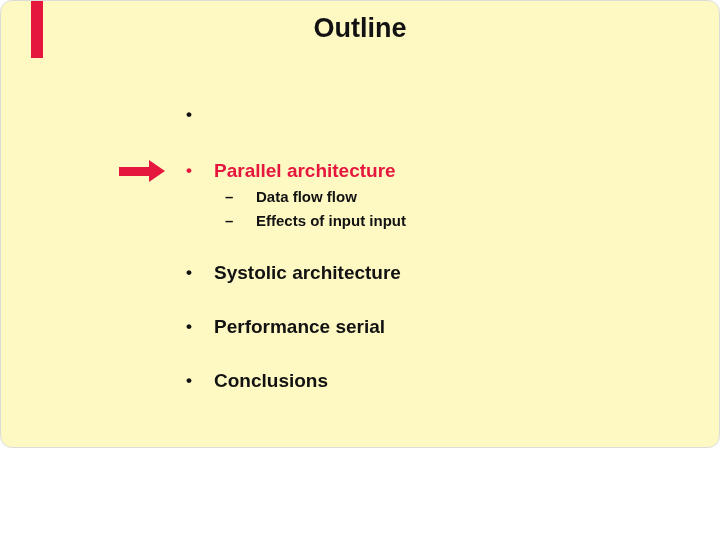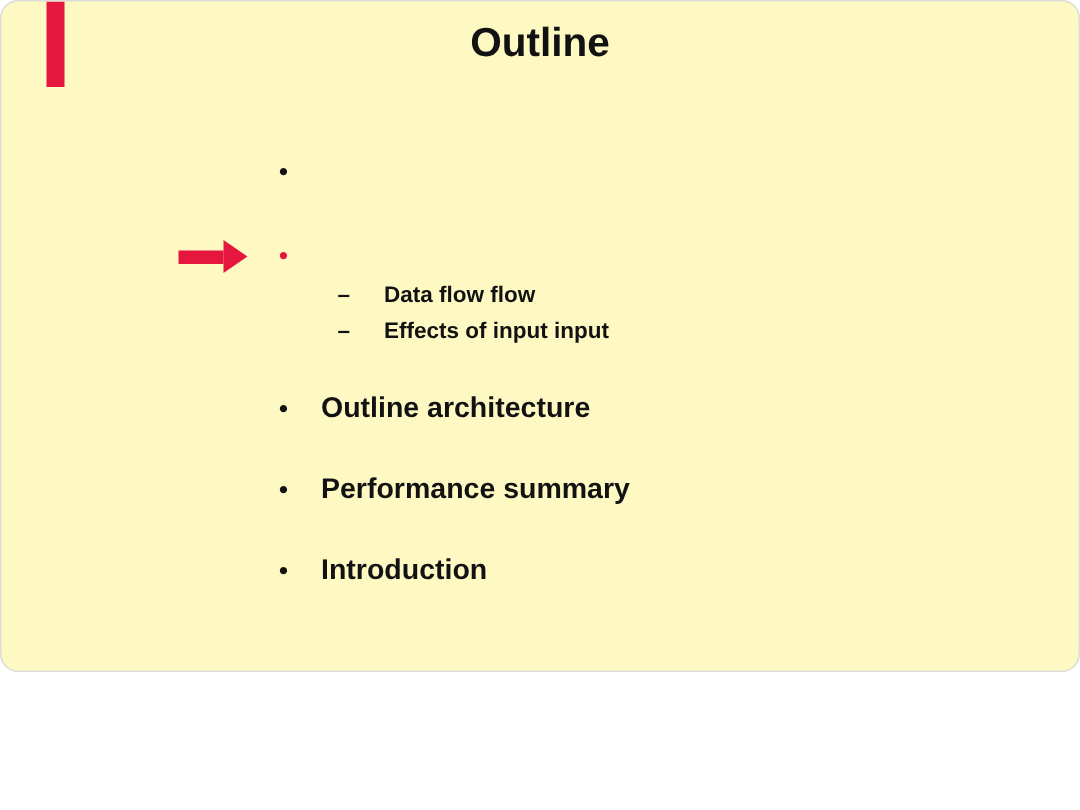--- a/index.html
+++ b/index.html
@@ -106,39 +106,40 @@
     <span class="bullet">•</span>
   </div>
 
   <div class="arrow">
     <div class="tail"></div>
     <div class="head"></div>
   </div>
 
   <div class="row main red" style="top:159px">
     <span class="bullet">•</span>
+    <span class="label">Parallel architecture</span>
   </div>
 
   <div class="row sub" style="top:186px">
     <span class="dash">–</span>
     <span class="label">Data flow flow</span>
   </div>
   <div class="row sub" style="top:210px">
     <span class="dash">–</span>
     <span class="label">Effects of input input</span>
   </div>
 
   <div class="row main" style="top:261px">
     <span class="bullet">•</span>
-    <span class="label">Outline architecture</span>
+    <span class="label">Systolic architecture</span>
   </div>
 
   <div class="row main" style="top:315px">
     <span class="bullet">•</span>
-    <span class="label">Performance summary</span>
+    <span class="label">Performance serial</span>
   </div>
 
   <div class="row main" style="top:369px">
     <span class="bullet">•</span>
-    <span class="label">Introduction</span>
+    <span class="label">Conclusions</span>
   </div>
 
 </div>
 
 </body></html>

